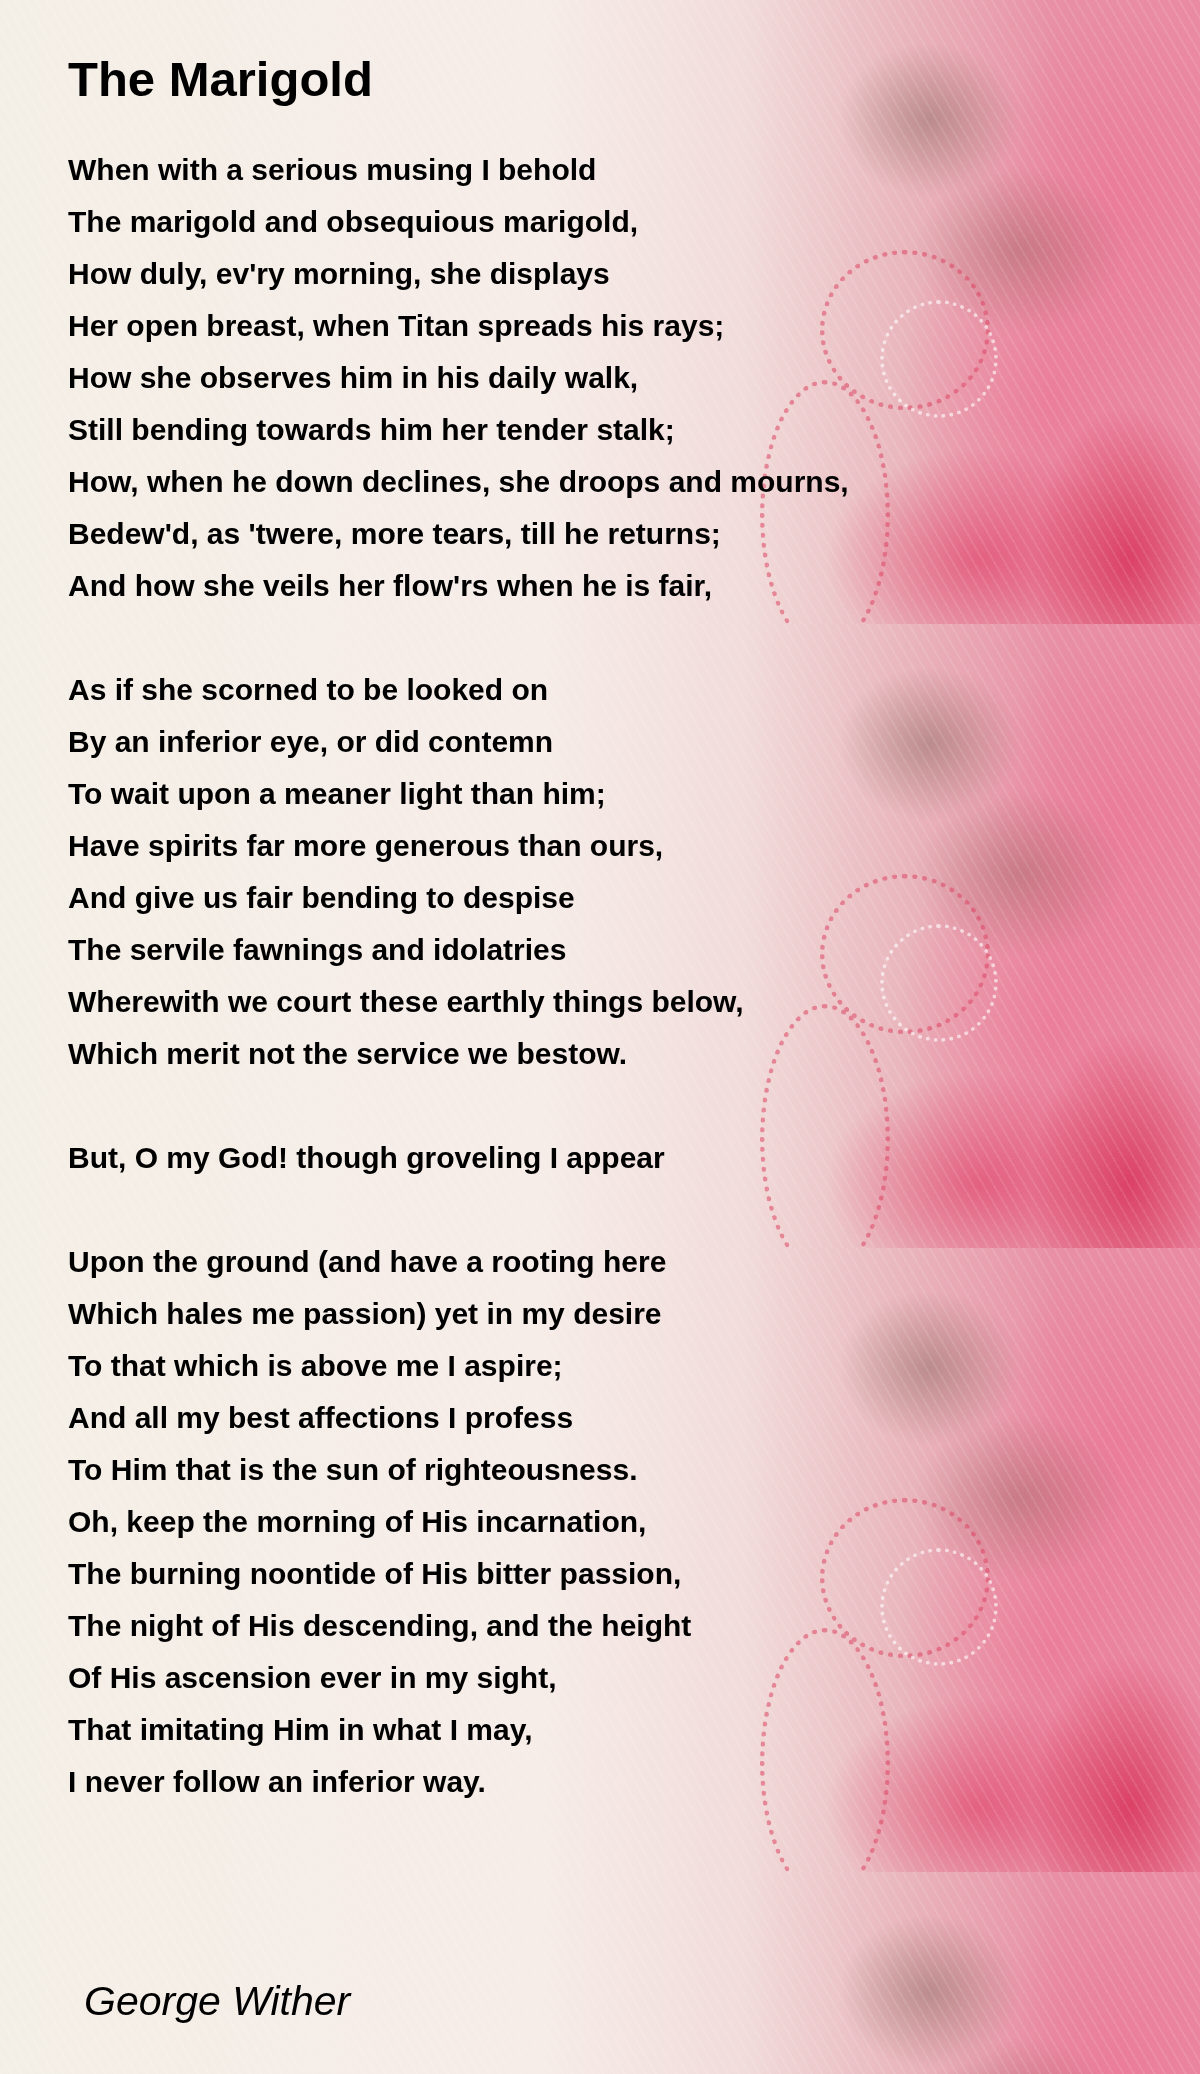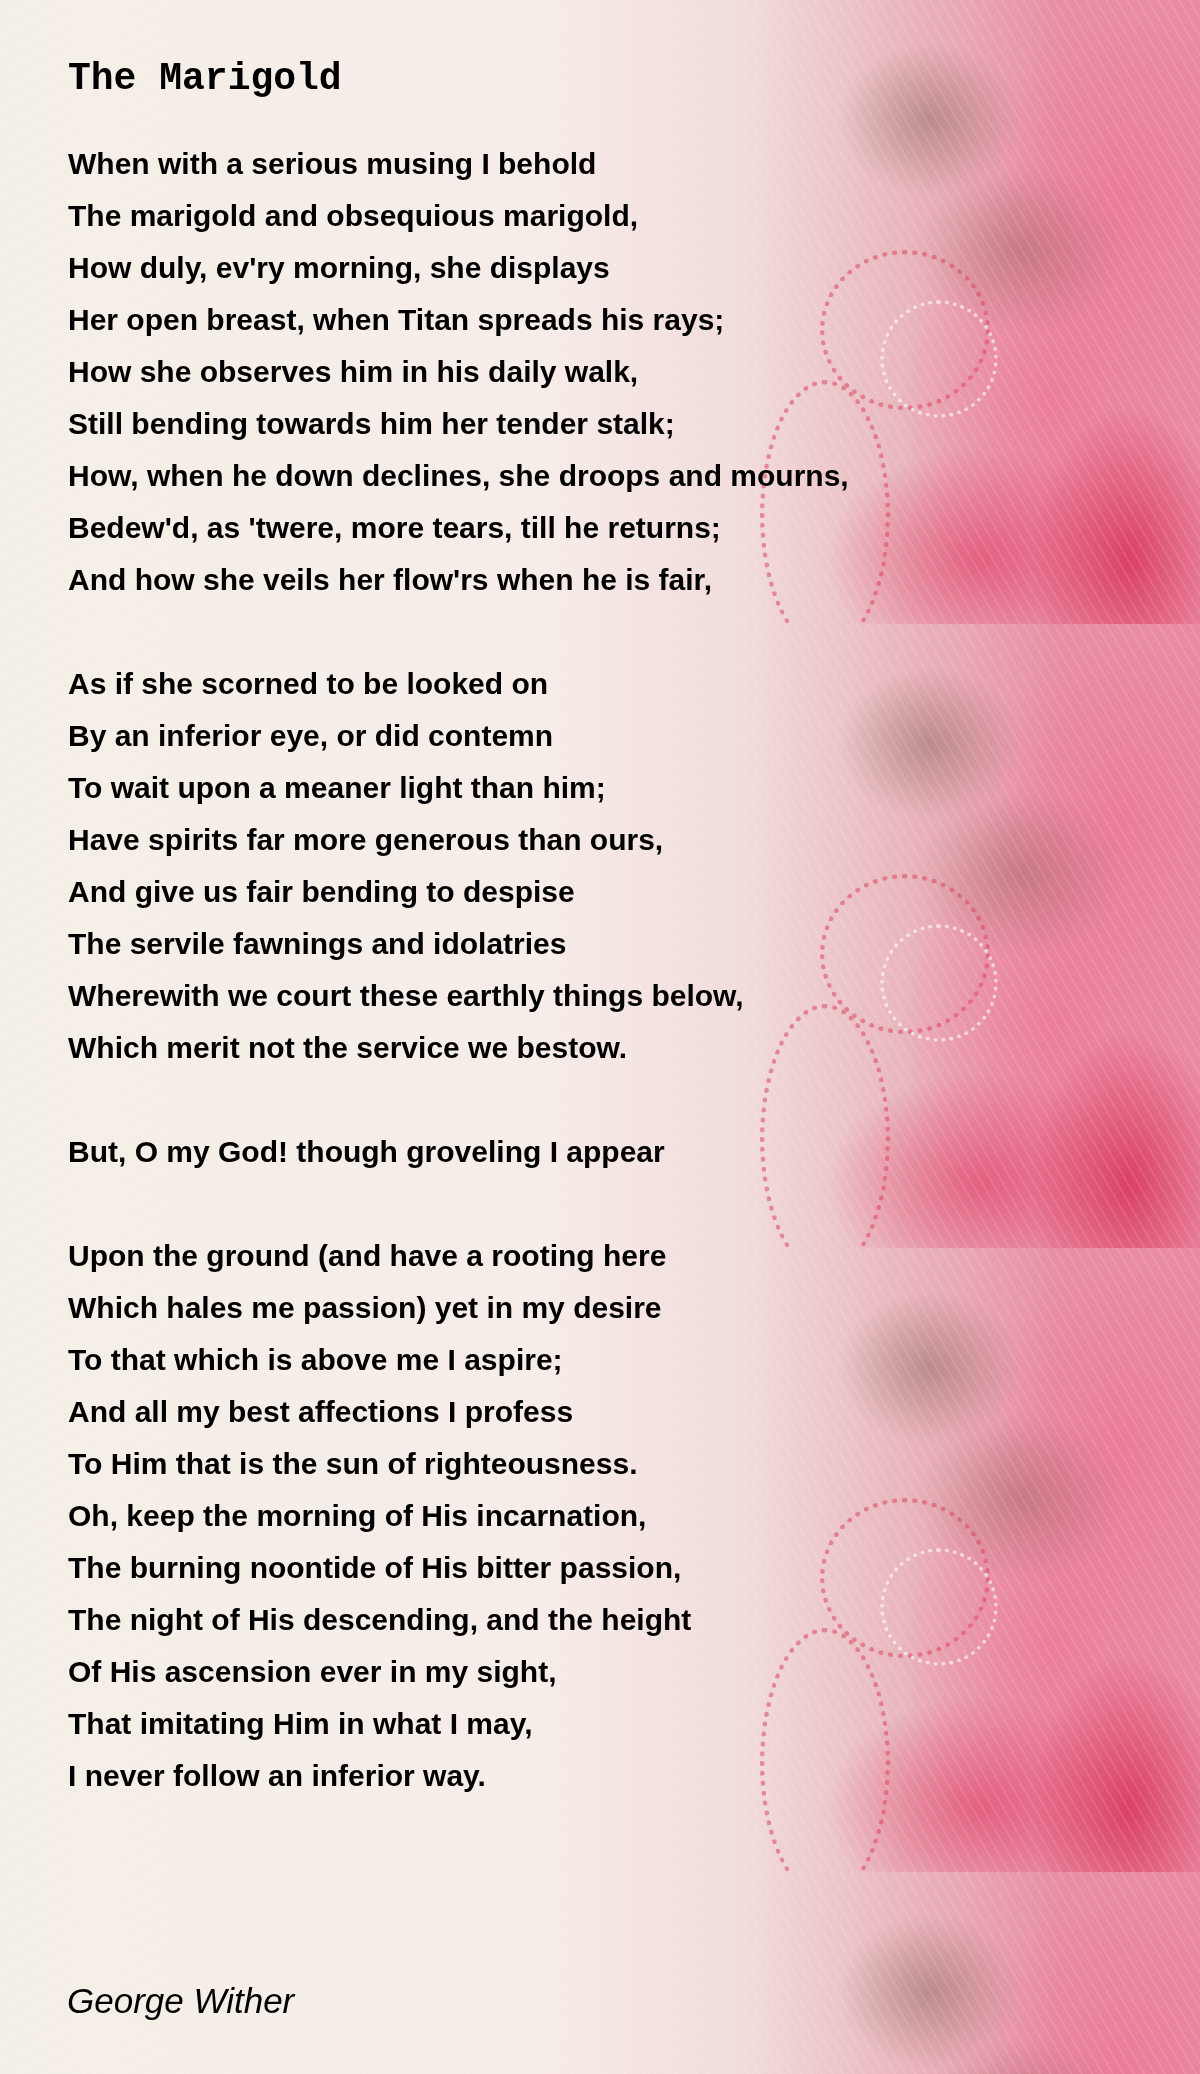--- a/index.html
+++ b/index.html
@@ -15,24 +15,24 @@
       radial-gradient(ellipse 200px 300px at 1050px 400px, rgba(236,120,150,0.75), rgba(236,120,150,0) 75%),
       linear-gradient(90deg, #f4efe6 0%, #f6ece8 45%, #f1dcda 62%, #e9b7bd 75%, #e88fa4 88%, #ea8aa2 100%);
   }
   .band::before { content:""; position:absolute; inset:0;
     background: repeating-linear-gradient(60deg, rgba(255,255,255,0.10) 0 2px, rgba(0,0,0,0) 2px 9px);
   }
   .dots { position:absolute; border:5px dotted rgba(220,70,100,0.55); border-radius:50%; }
   .dots.w { border-color: rgba(255,255,255,0.6); border-width:4px; }
   .b1 { top:0; } .b2 { top:624px; } .b3 { top:1248px; } .b4 { top:1872px; height:202px; }
 
-  .title { position:absolute; left:68px; top:54px; font-size:38px; font-weight:bold; line-height:50px;font-family:Liberation Mono, monospace; }
-  .poem { position:absolute; left:68px; top:138px; }
+  .title { position:absolute; left:68px; top:54px; font-size:49px; font-weight:bold; line-height:50px; }
+  .poem { position:absolute; left:68px; top:144px; }
   .line { font-size:30px; font-weight:bold; line-height:52px; height:52px; white-space:nowrap; }
-  .author { position:absolute; left:67px; top:1976px; font-size:35px; font-style:italic; line-height:50px; }
+  .author { position:absolute; left:84px; top:1976px; font-size:41px; font-style:italic; line-height:50px; }
 </style>
 </head>
 <body>
 
 <div class="band b1">
   <div class="dots" style="left:820px;top:250px;width:160px;height:150px;"></div>
   <div class="dots w" style="left:880px;top:300px;width:110px;height:110px;"></div>
   <div class="dots" style="left:760px;top:380px;width:120px;height:260px;"></div>
 </div>
 <div class="band b2">

